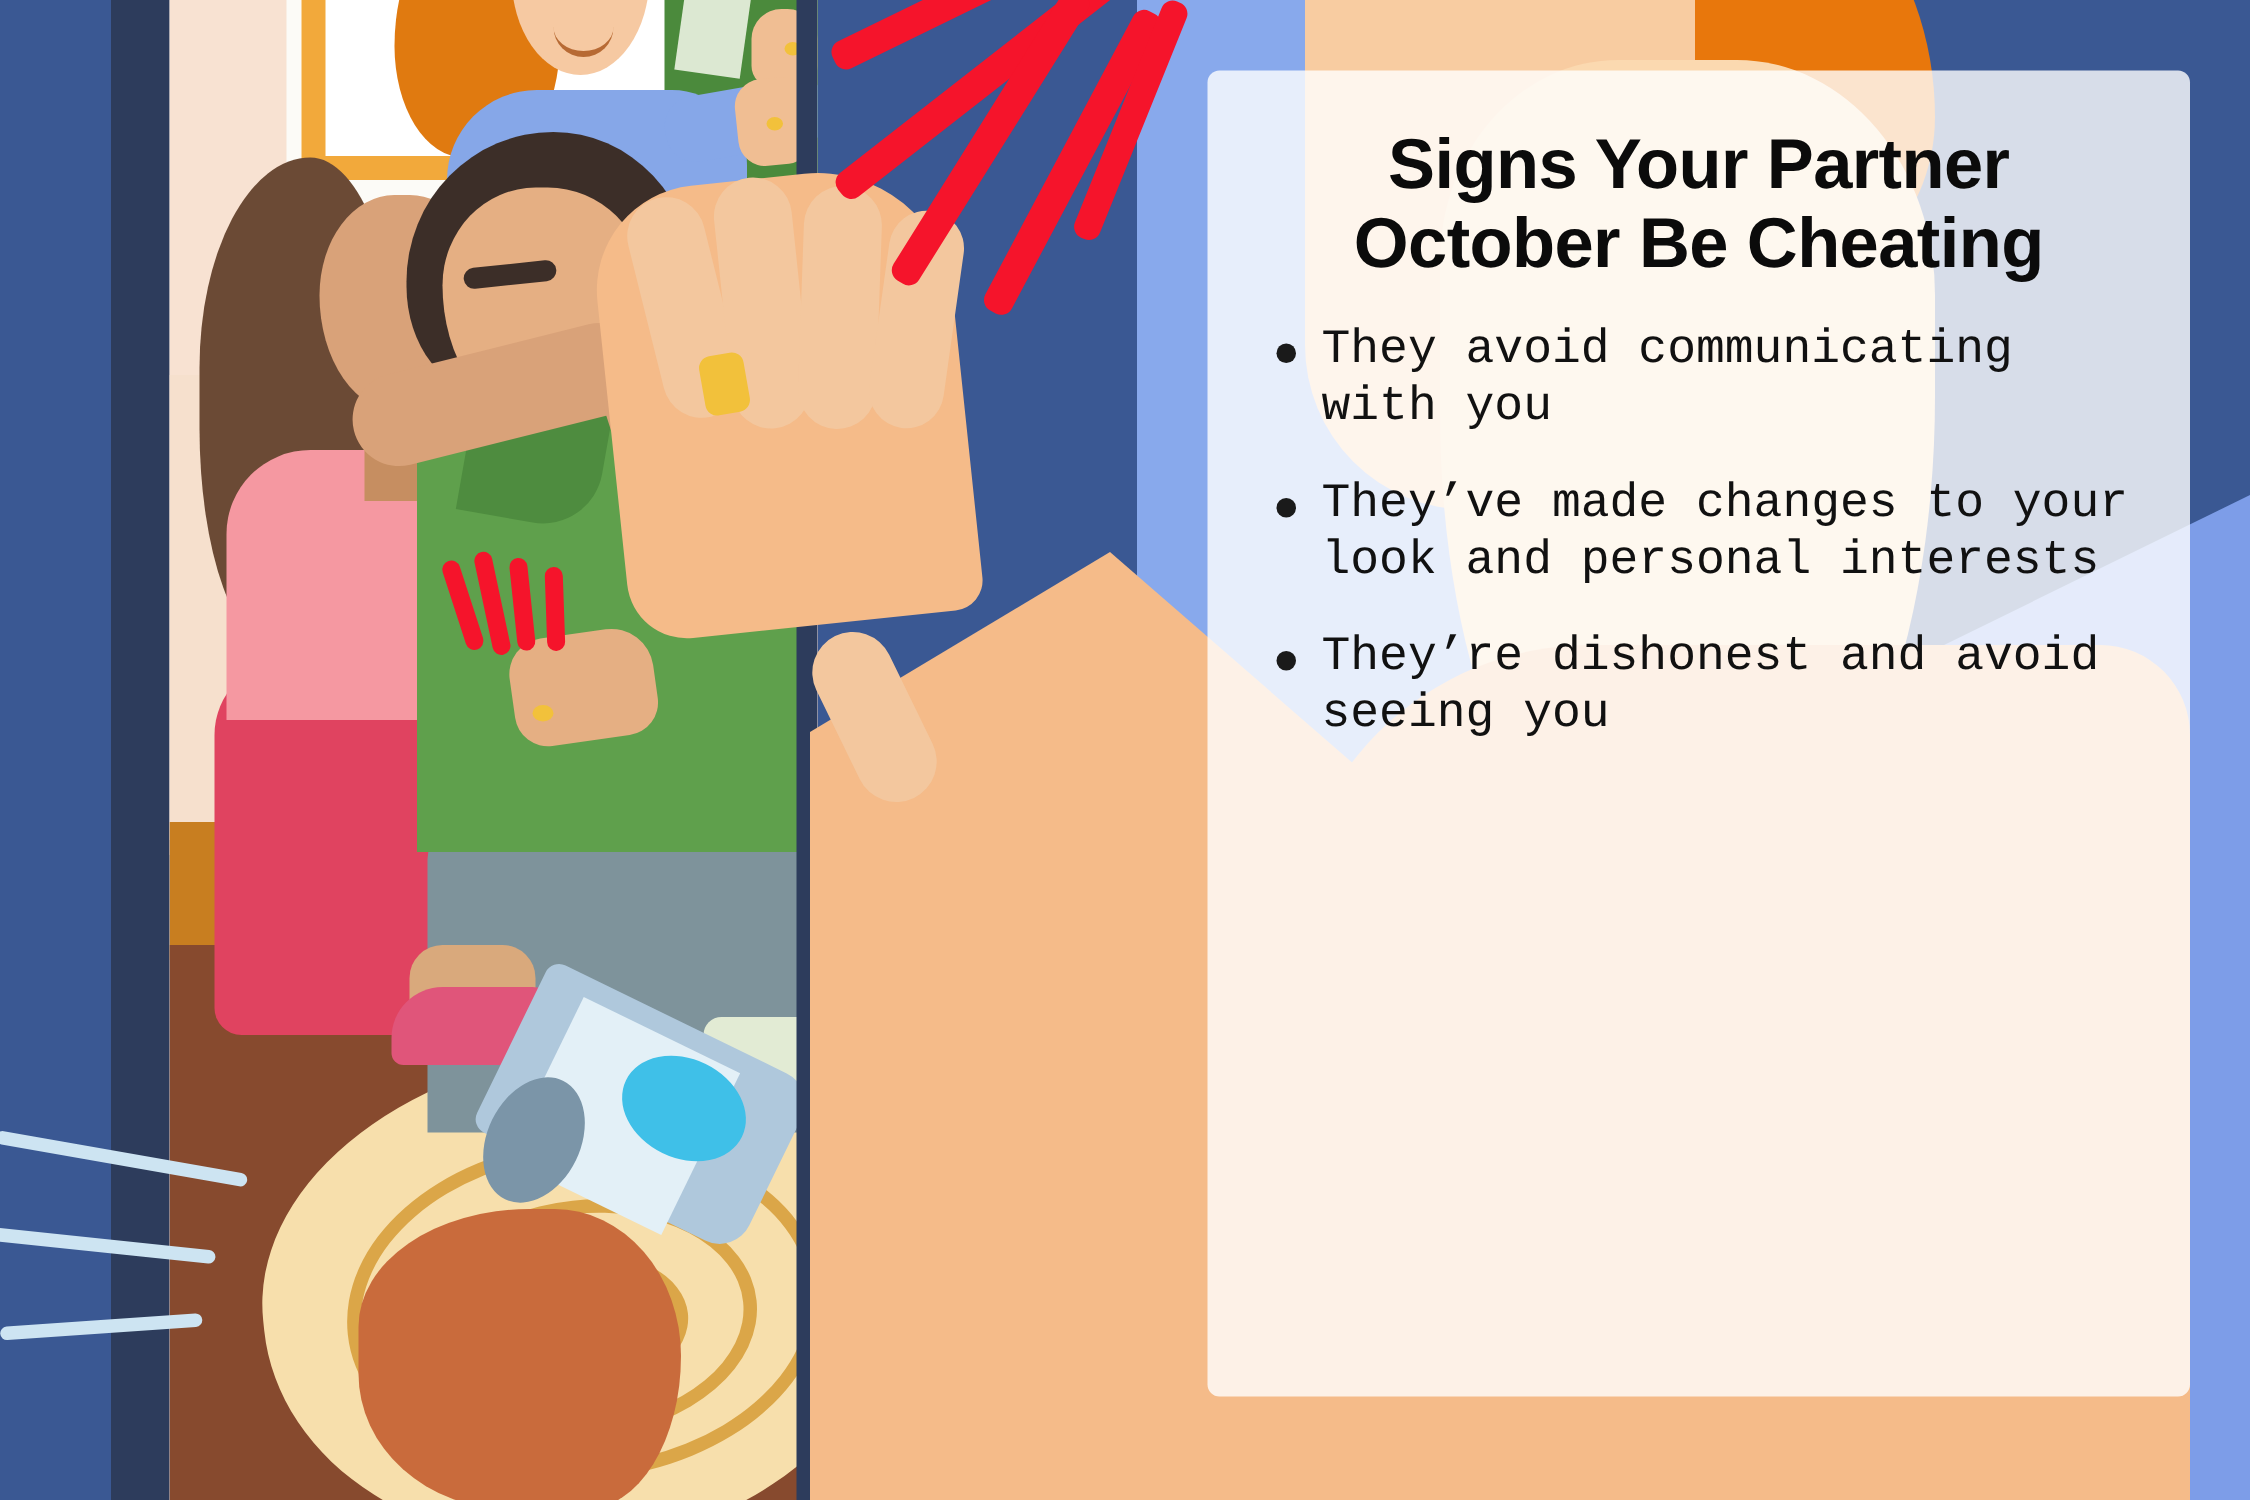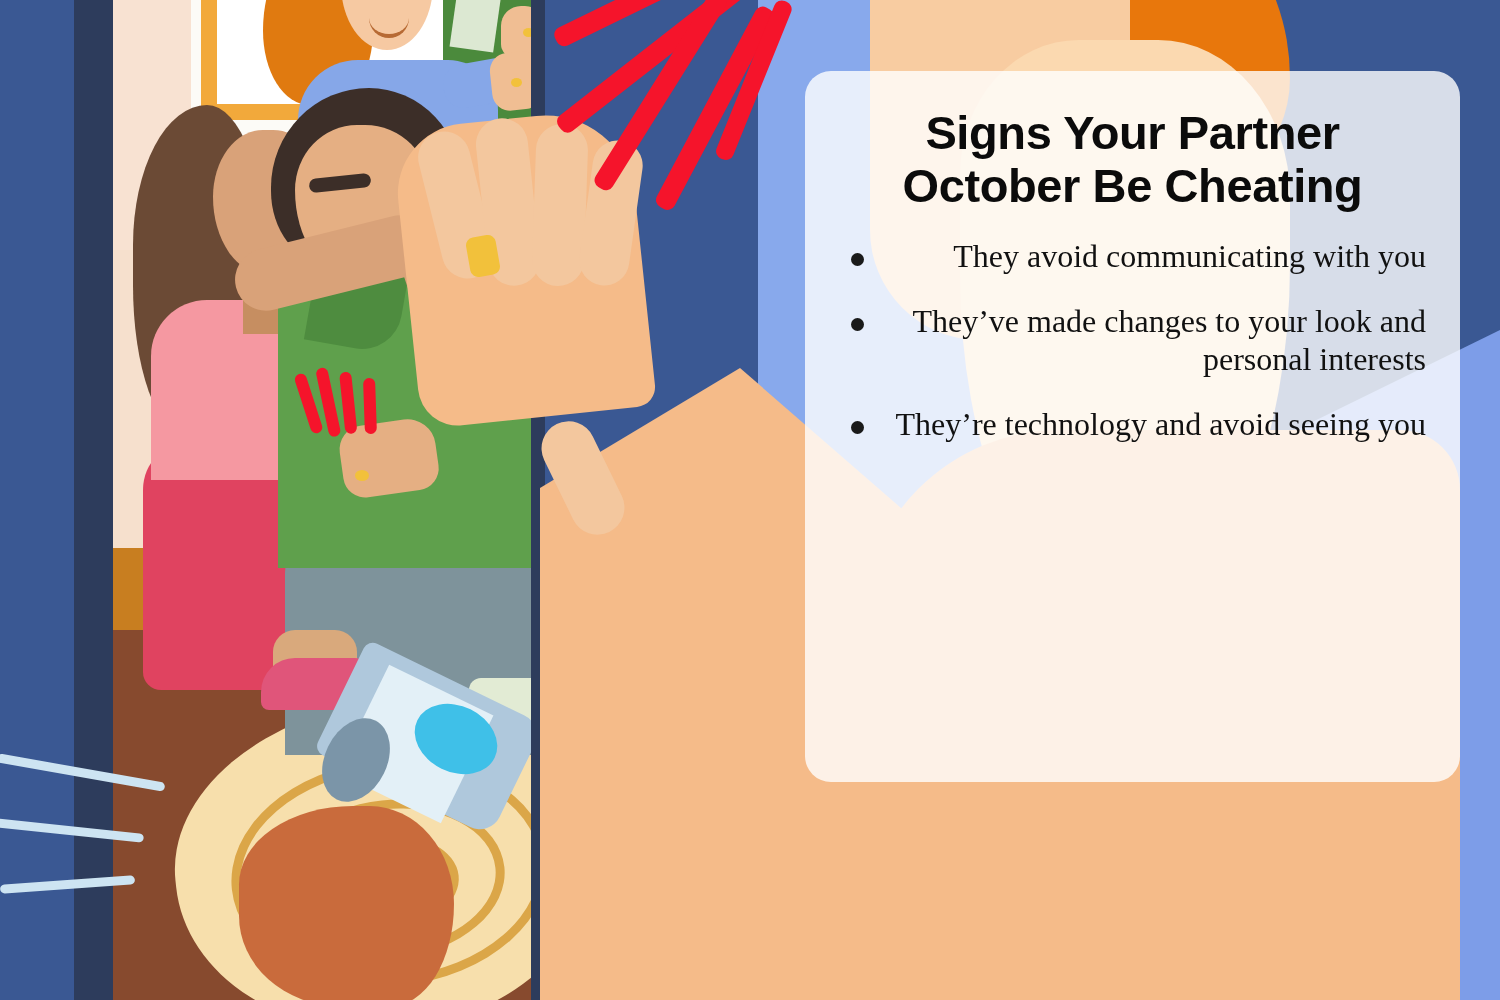--- a/index.html
+++ b/index.html
@@ -408,26 +408,25 @@
   .anger-sm {
     position: absolute;
     background: #F5142B;
     border-radius: 6px;
     transform-origin: left center;
   }
   
   .card {
     position: absolute;
     left: 805px; top: 47px;
-    width: 655px; height: 711px;
+    width: 655px; height: 884px;
     background: rgba(255,255,255,0.80);
-    border-radius: 26px;
+    border-radius: 8px;
     box-sizing: border-box;
     padding: 36px 34px 24px 34px;
-    margin-top: 24px;
   }
   .card-title {
     margin: 0;
     text-align: center;
     font-size: 47px;
     line-height: 1.12;
     font-weight: bold;
     color: #0B0B0B;
     letter-spacing: -0.4px;
     font-family: "Liberation Sans", sans-serif;
@@ -437,22 +436,21 @@
     margin: 26px 0 0 8px;
     padding: 0;
   }
   .bullet-item {
     position: relative;
     padding-left: 34px;
     margin-bottom: 27px;
     font-size: 32px;
     line-height: 1.18;
     color: #111111;
-    font-family: Liberation Serif, serif;
-    text-align: right;
+    font-family: Liberation Mono, monospace;
   }
   .bullet-item::before {
     content: "";
     position: absolute;
     left: 4px;
     top: 15px;
     width: 13px;
     height: 13px;
     background: #1A1A1A;
     border-radius: 50%;
@@ -556,17 +554,17 @@
   <div class="anger" style="left:722px; top:150px; width:170px; height:18px; transform:rotate(-68deg);"></div>
 
   <div class="card">
     <h1 class="card-title">
       <span>Signs Your Partner</span><br>
       <span>October Be Cheating</span>
     </h1>
     <ul class="bullet-list">
       <li class="bullet-item">They avoid communicating with you</li>
       <li class="bullet-item">They’ve made changes to your look and personal interests</li>
-      <li class="bullet-item">They’re technology and avoid seeing you</li>
+      <li class="bullet-item">They’re dishonest and avoid seeing you</li>
     </ul>
   </div>
 
 </div>
 
 </body></html>

